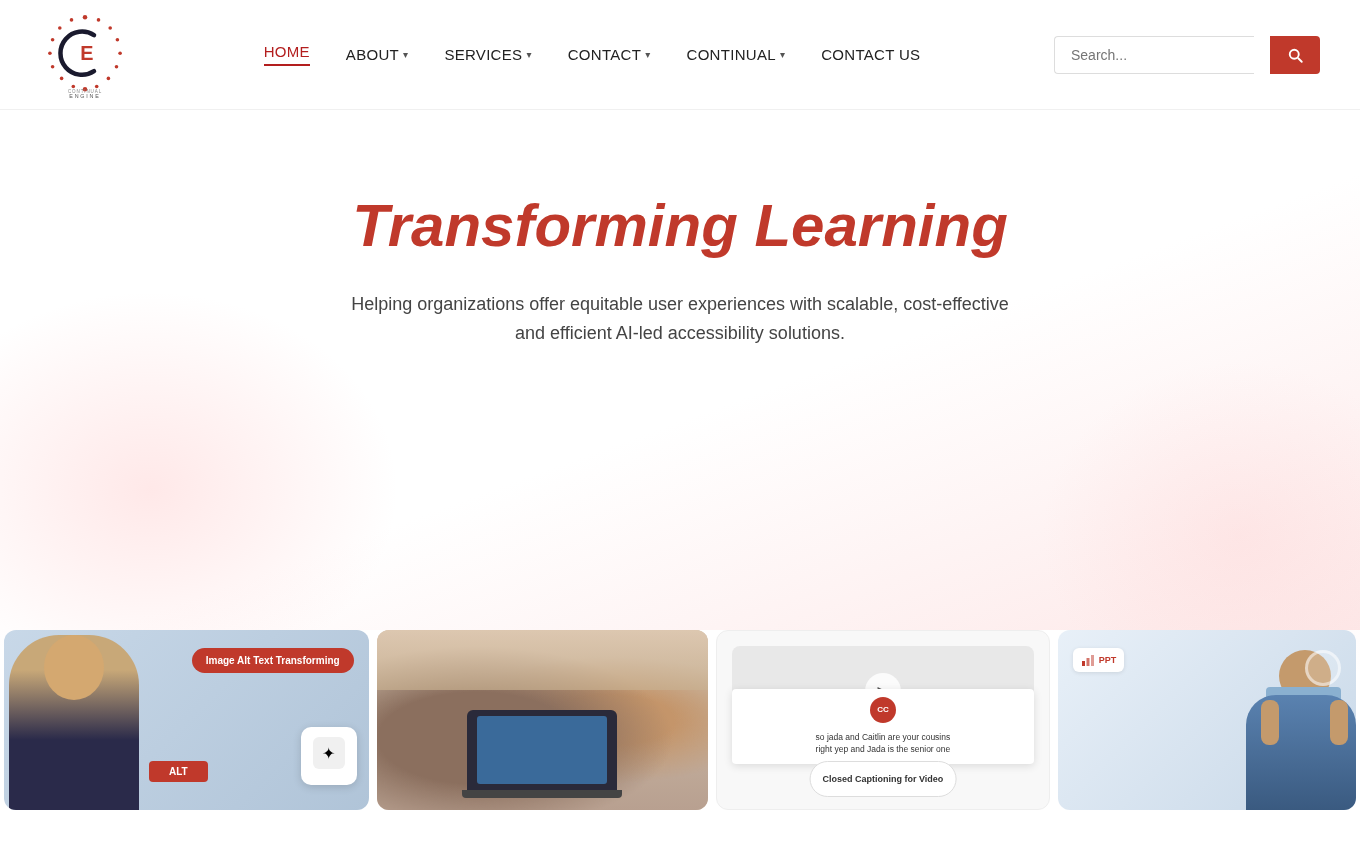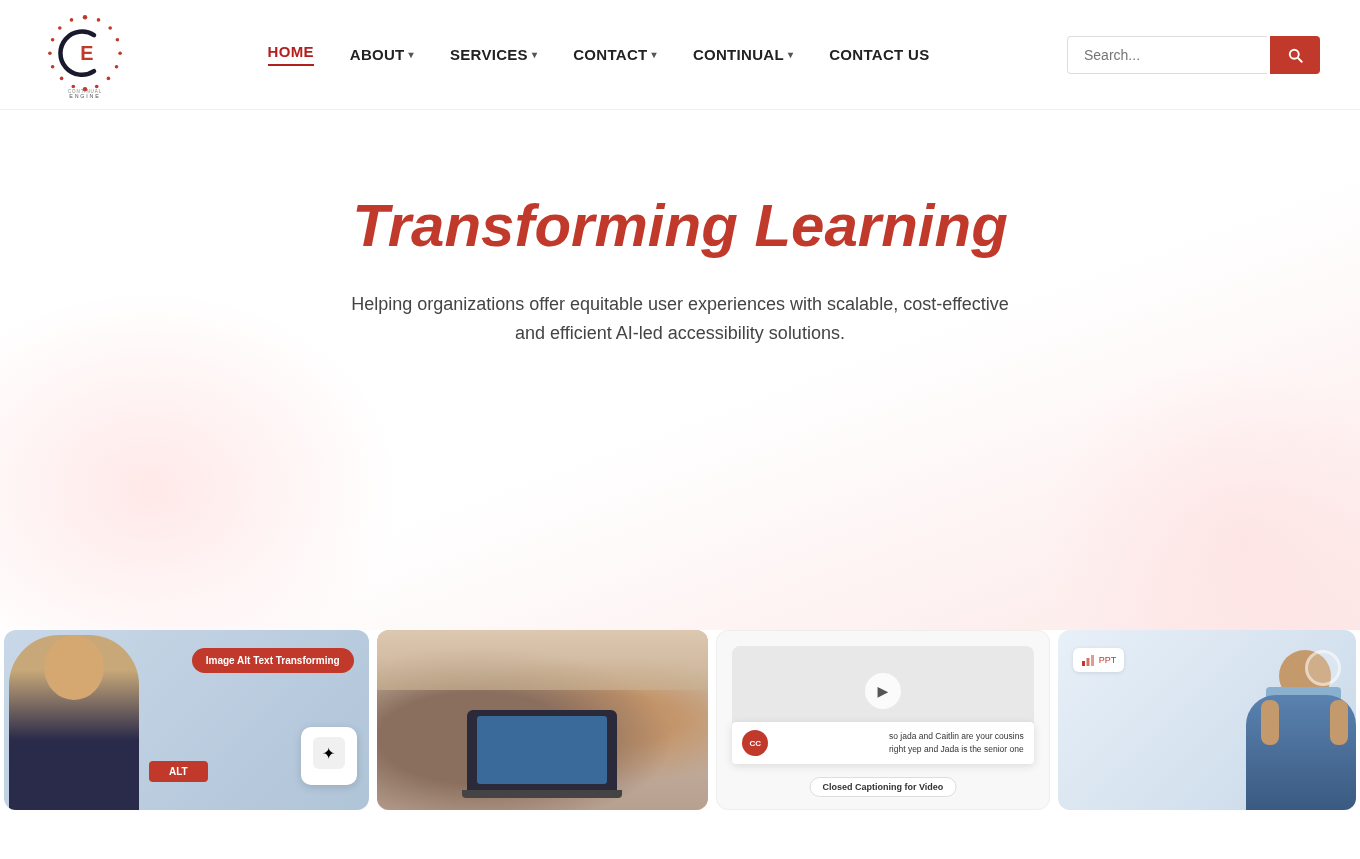--- a/index.html
+++ b/index.html
@@ -29,39 +29,39 @@
     .nav-links {
       display: flex;
       align-items: center;
       gap: 36px;
       list-style: none;
     }
     .nav-links li a {
       text-decoration: none;
       color: #222;
       font-size: 15px;
-      font-weight: 700;
+      font-weight: 400;
       letter-spacing: 0.02em;
       display: flex;
       align-items: center;
       gap: 4px;
     }
     .nav-links li.active a {
       color: #b31e1e;
       border-bottom: 2px solid #b31e1e;
       padding-bottom: 4px;
     }
     .nav-links li a .chevron {
       font-size: 10px;
       color: #555;
     }
     .search-area {
       display: flex;
       align-items: center;
-      gap: 3px;
+      gap: 16px;
     }
     .search-input {
       border: 1px solid #ddd;
       border-right: none;
       border-radius: 4px 0 0 4px;
       padding: 10px 16px;
       font-size: 14px;
       width: 200px;
       outline: none;
       color: #999;
@@ -433,42 +433,42 @@
         <div style="width:130px;height:68px;background:#3a6a9a;border-radius:3px;"></div>
       </div>
       <div style="width:160px;height:8px;background:#444;margin-left:-5px;border-radius:0 0 4px 4px;"></div>
     </div>
   </div>
 
   <div class="card-block card-block-3">
     <div class="play-area">
       <div class="play-btn">▶</div>
     </div>
-    <div class="cc-bubble" style="position:absolute;bottom:45px;left:15px;right:15px;background:#fff;border-radius:4px;padding:8px 10px;box-shadow:0 2px 8px rgba(0,0,0,0.12);display:flex;align-items:center;gap:8px;">
+    <div class="cc-bubble" style="position:absolute;bottom:45px;left:15px;right:15px;background:#fff;border-radius:4px;padding:8px 10px;box-shadow:0 2px 8px rgba(0,0,0,0.12);display:flex;align-items:center;gap:8px;flex-direction:column;">
       <div class="cc-avatar">
         <span>CC</span>
       </div>
       <div style="flex:1;text-align:right;">
         <div style="font-size:8.5px;color:#333;line-height:1.5;">so jada and Caitlin are your cousins</div>
         <div style="font-size:8.5px;color:#333;line-height:1.5;">right yep and Jada is the senior one</div>
       </div>
     </div>
-    <div style="position:absolute;bottom:12px;left:50%;transform:translateX(-50%);background:#fff;border:1px solid #ddd;border-radius:20px;padding:4px 12px;font-size:9px;color:#333;font-weight:600;white-space:nowrap;">Closed Captioning for Video</div>
+    <div style="position:absolute;bottom:12px;left:50%;transform:translateX(-50%);background:#fff;border:1px solid #ddd;border-radius:20px;padding:12px 12px;font-size:9px;color:#333;font-weight:600;white-space:nowrap;">Closed Captioning for Video</div>
   </div>
 
   <div class="card-block card-block-4">
     <div class="ppt-badge" style="position:absolute;top:18px;left:15px;display:flex;align-items:center;gap:4px;">
       <div style="background:#fff;border-radius:6px;padding:5px 8px;display:flex;align-items:center;gap:4px;box-shadow:0 1px 4px rgba(0,0,0,0.1);">
 
         <svg width="14" height="14" viewBox="0 0 14 14">
           <rect x="1" y="8" width="3" height="5" fill="#c0392b"></rect>
           <rect x="5.5" y="5" width="3" height="8" fill="#c0392b" opacity="0.7"></rect>
           <rect x="10" y="2" width="3" height="11" fill="#c0392b" opacity="0.5"></rect>
         </svg>
-        <span style="font-size:9px;font-weight:400;color:#c0392b;">PPT</span>
+        <span style="font-size:9px;font-weight:700;color:#c0392b;">PPT</span>
       </div>
     </div>
 
     <div style="position:absolute;right:0;bottom:0;width:110px;height:165px;">
       <div style="position:absolute;top:5px;right:25px;width:52px;height:52px;background:#c49a6c;border-radius:50%;"></div>
       <div style="position:absolute;top:42px;right:15px;width:75px;height:15px;background:#8ab0d0;border-radius:4px;"></div>
       <div style="position:absolute;bottom:0;right:0;width:110px;height:115px;background:linear-gradient(180deg,#5a82b0 0%,#3a5a80 100%);border-radius:30px 30px 0 0;"></div>
       <div style="position:absolute;top:55px;right:8px;width:18px;height:45px;background:#c49a6c;border-radius:8px;"></div>
       <div style="position:absolute;top:55px;left:15px;width:18px;height:45px;background:#c49a6c;border-radius:8px;"></div>
     </div>

